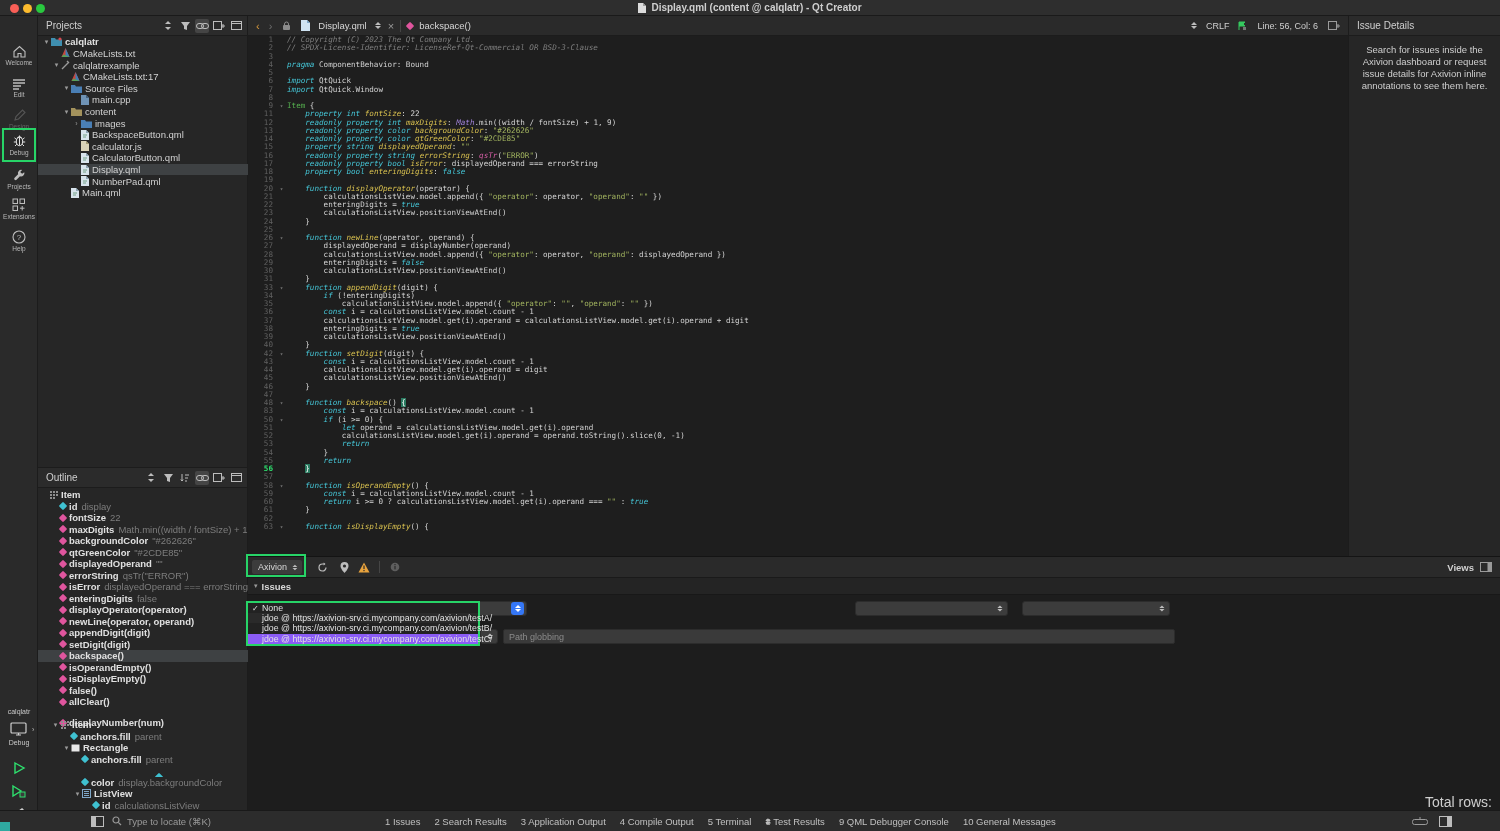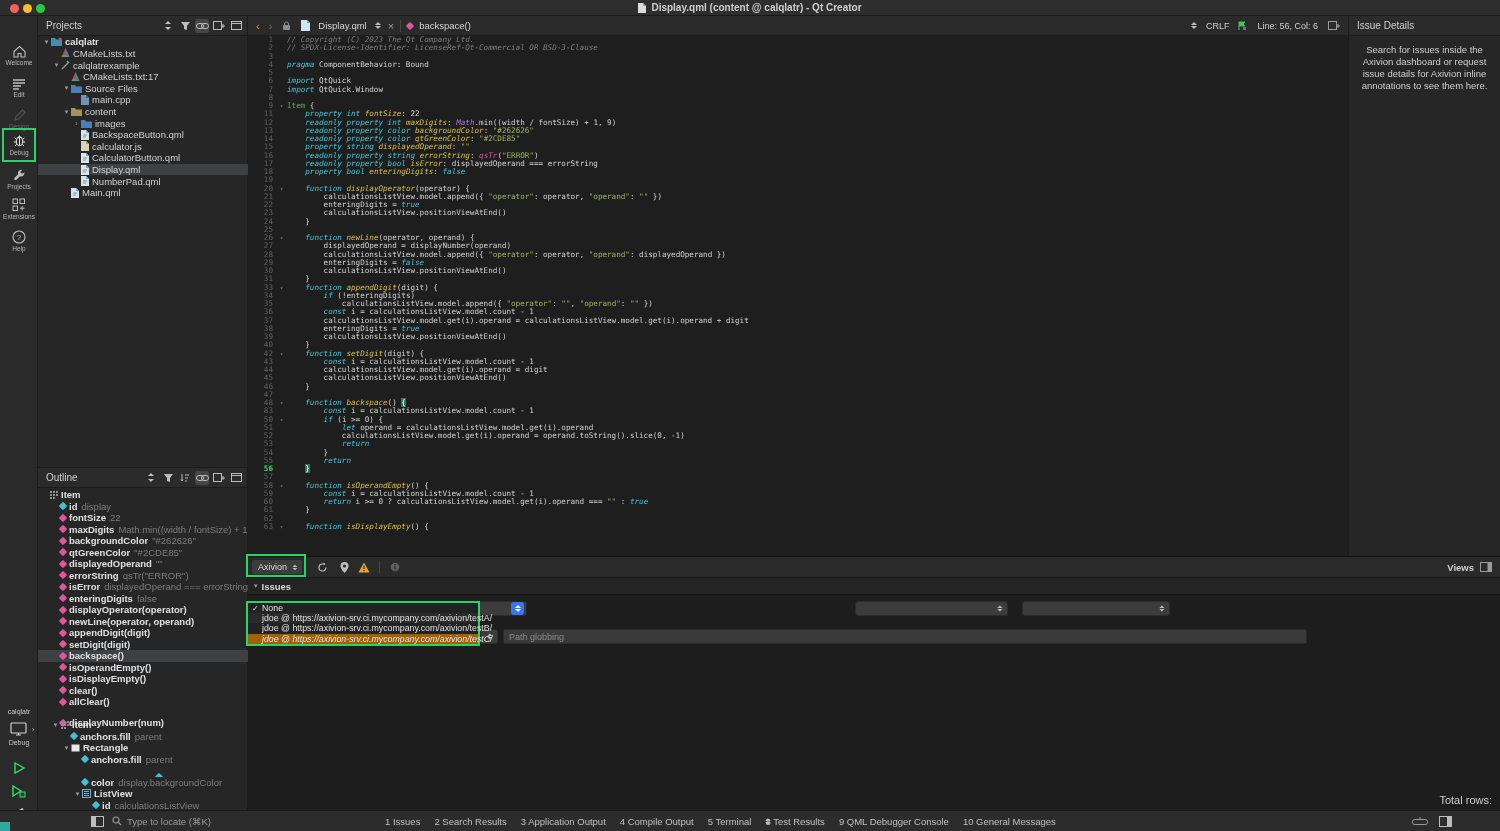--- a/index.html
+++ b/index.html
@@ -80,30 +80,30 @@
   .stepper.blue { background:#3577f6; border-radius:3px; width:13px; height:13px; }
   .stepper.blue i { border-bottom-color:#fff; } .stepper.blue b { border-top-color:#fff; }
   #issues-hdr { position:absolute; left:0; top:21px; width:1252px; height:17px; background:#242424;
                 border-bottom:1px solid #181818; display:flex; align-items:center; font-size:9.5px;
                 font-weight:bold; color:#d8d8d8; padding-left:6px; gap:4px; }
   #issues-hdr .chev { font-size:7px; color:#9a9a9a; font-weight:normal; }
   .dd { position:absolute; background:#3c3c3c; border:1px solid #2c2c2c; border-radius:3px; height:15px;
         display:flex; align-items:center; padding:0 2px; }
   .input { position:absolute; background:#3a3a3a; border:1px solid #2c2c2c; border-radius:2px; height:15px;
            font-size:9px; color:#8b8b8b; display:flex; align-items:center; padding:0 5px; }
-  #total-rows { position:absolute; right:8px; top:237px; font-size:11px; color:#cfcfcf; }
+  #total-rows { position:absolute; right:8px; top:237px; font-size:14px; color:#cfcfcf; }
 
   
   #dropdown { left:246px; top:601px; width:234px; height:45px; background:#222222; border:2px solid #27d467;
               font-size:8.8px; color:#e2e2e2; z-index:30; }
   .opt { height:10.2px; display:flex; align-items:center; padding-left:4px; white-space:nowrap; }
   .opt .chk { width:10px; font-size:8px; }
   .opt + .opt { background:#2a2a2a; padding-left:14px; }
   .opt + .opt + .opt { background:#222; }
-  .opt + .opt + .opt + .opt { background:#a16207;font-style:italic; }
+  .opt + .opt + .opt + .opt { background:#8b5cf6; }
 
   
   #statusbar { left:0; top:810px; width:1500px; height:21px; background:#2c2c2c; border-top:1px solid #191919;
                display:flex; align-items:center; font-size:9.5px; color:#c0c0c0; }
   #locator { position:absolute; left:112px; display:flex; align-items:center; gap:5px; color:#9a9a9a; }
   #out-tabs { position:absolute; left:385px; display:flex; gap:14px; }
   #out-tabs span { white-space:nowrap; }
 
   .annot { position:absolute; border:2px solid #27d467; z-index:40; pointer-events:none; }
   svg { display:block; }
@@ -571,21 +571,21 @@
           <span class="ic">
             <span class="diam" style="background:#e0559e;"></span>
           </span>
           <span><b>isDisplayEmpty()</b></span>
         </div>
         <div class="treerow" style="top: 196.5px; padding-left: 13px;">
           <span class="exp"></span>
           <span class="ic">
             <span class="diam" style="background:#e0559e;"></span>
           </span>
-          <span><b>clear()</b></span>
+          <span><b>false()</b></span>
         </div>
         <div class="treerow" style="top: 208px; padding-left: 13px;">
           <span class="exp"></span>
           <span class="ic">
             <span class="diam" style="background:#e0559e;"></span>
           </span>
           <span><b>allClear()</b></span>
         </div>
         <div class="treerow" style="top: 229px; padding-left: 13px;">
           <span class="exp"></span>
@@ -849,21 +849,21 @@
           <b></b>
         </span>
     </div>
 
     <div class="dd" style="left:232px;top:72px;width:18px;">
       <span class="stepper" style="transform:scale(.85);margin-left:1px;">
           <i></i>
           <b></b>
         </span>
     </div>
-    <div class="input" style="left:255px;top:72px;width:804px;">
+    <div class="input" style="left:255px;top:72px;width:672px;">
       <span>Path globbing</span>
     </div>
     <div id="total-rows">Total rows:</div>
   </div>
 
   <div id="dropdown" class="abs">
       <div class="opt">
         <span class="chk">✓</span>
         <span>None</span>
       </div>

